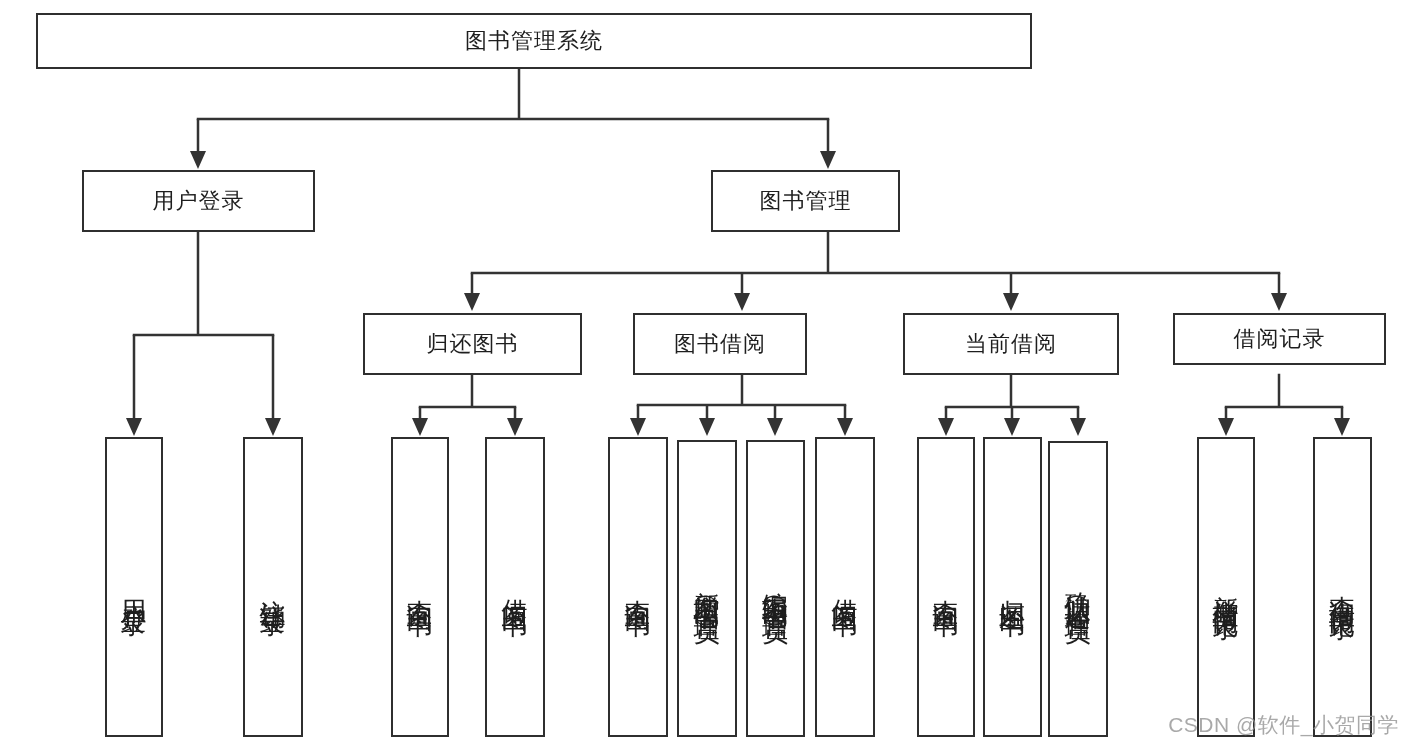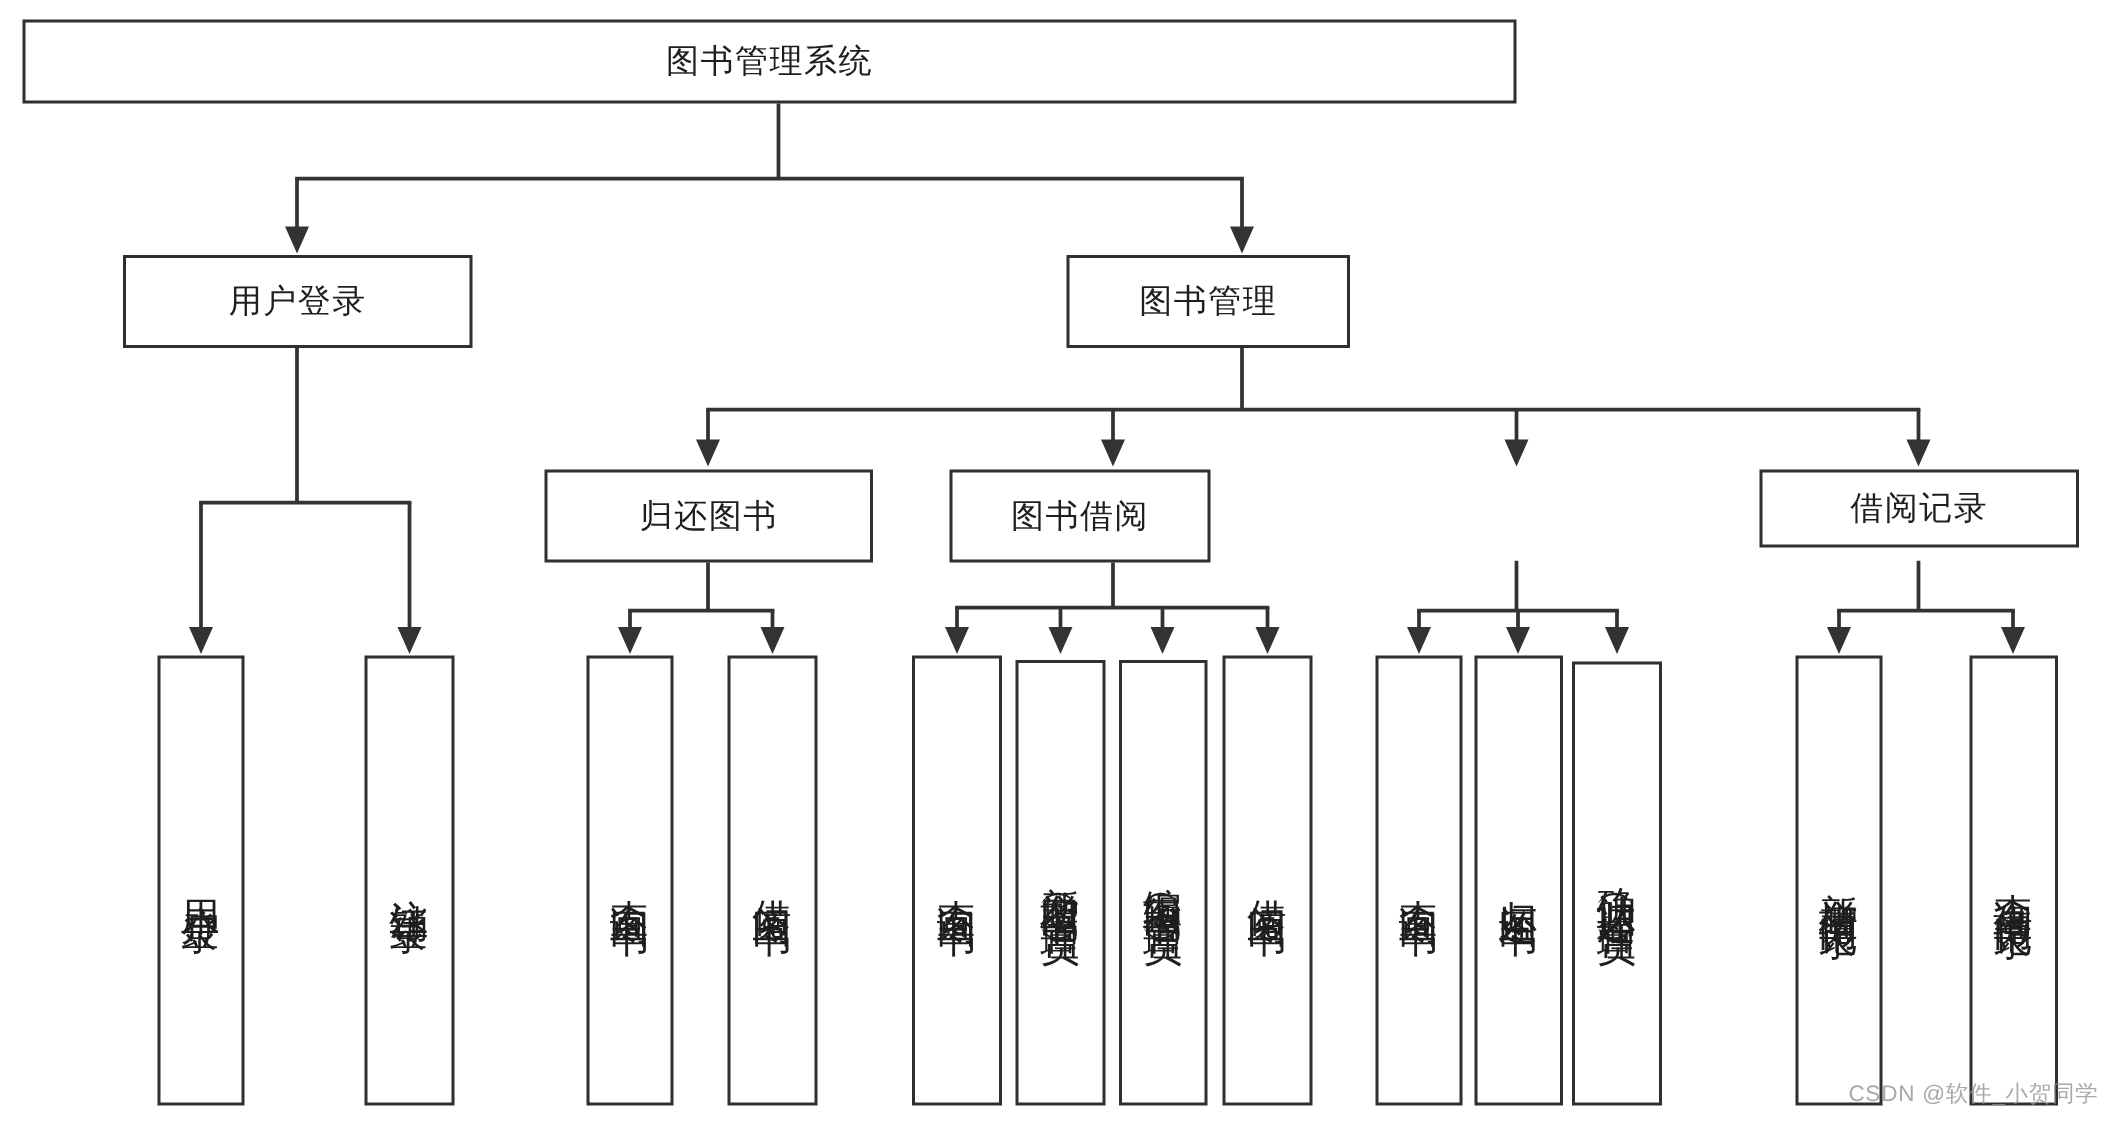--- a/index.html
+++ b/index.html
@@ -36,21 +36,21 @@
     writing-mode: vertical-rl;
     text-orientation: mixed;
     font-size: 26px;
     letter-spacing: 4px;
     line-height: 1;
   }
   .watermark {
     position: absolute;
     right: 6px;
     bottom: 8px;
-    font-size: 15px;
+    font-size: 21px;
     letter-spacing: 0.5px;
     color: rgba(148, 148, 148, 0.8);
     white-space: nowrap;
     pointer-events: none;
     z-index: 5;
     margin-left: 15px;
   }
 </style>
 </head>
 <body>
@@ -80,27 +80,28 @@
          M1003,293 H1019 L1011,311 Z M1271,293 H1287 L1279,311 Z
          M126,418 H142 L134,436 Z M265,418 H281 L273,436 Z
          M412,418 H428 L420,436 Z M507,418 H523 L515,436 Z
          M630,418 H646 L638,436 Z M699,418 H715 L707,436 Z
          M767,418 H783 L775,436 Z M837,418 H853 L845,436 Z
          M938,418 H954 L946,436 Z M1004,418 H1020 L1012,436 Z
          M1070,418 H1086 L1078,436 Z M1218,418 H1234 L1226,436 Z
          M1334,418 H1350 L1342,436 Z" fill="#333333" stroke="none"></path>
   </svg>
 
-  <div class="box h" style="left:15px; top:13px; width:996px; height:56px">图书管理系统</div>
+  <div class="box h" style="left:36px; top:13px; width:996px; height:56px">图书管理系统</div>
 
   <div class="box h" style="left:82px; top:170px; width:233px; height:62px">用户登录</div>
   <div class="box h" style="left:711px; top:170px; width:189px; height:62px">图书管理</div>
 
   <div class="box h" style="left:363px; top:313px; width:219px; height:62px">归还图书</div>
   <div class="box h" style="left:633px; top:313px; width:174px; height:62px">图书借阅</div>
+  <div class="box h" style="left:903px; top:313px; width:216px; height:62px">当前借阅</div>
   <div class="box h" style="left:1173px; top:313px; width:213px; height:52px">借阅记录</div>
 
   <div class="box v" style="left:105px; top:437px; width:58px; height:300px">用户登录</div>
   <div class="box v" style="left:243px; top:437px; width:60px; height:300px">注销登录</div>
 
   <div class="box v" style="left:391px; top:437px; width:58px; height:300px">查询图书</div>
   <div class="box v" style="left:485px; top:437px; width:60px; height:300px">借阅图书</div>
 
   <div class="box v" style="left:608px; top:437px; width:60px; height:300px">查询图书</div>
   <div class="box v" style="left:677px; top:440px; width:60px; height:297px">新增图书（管理员）</div>

